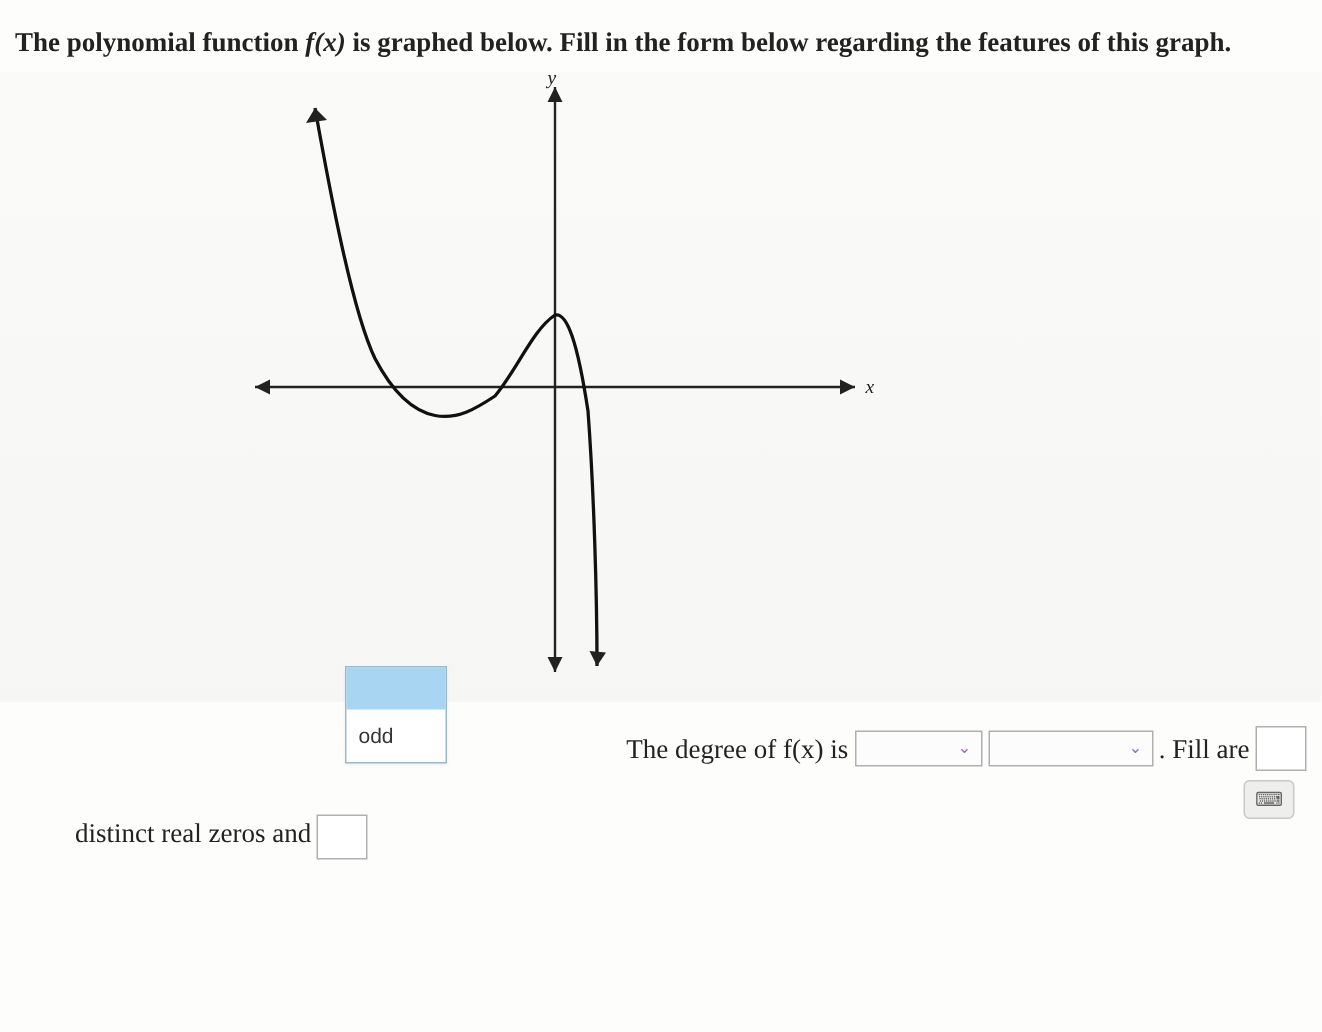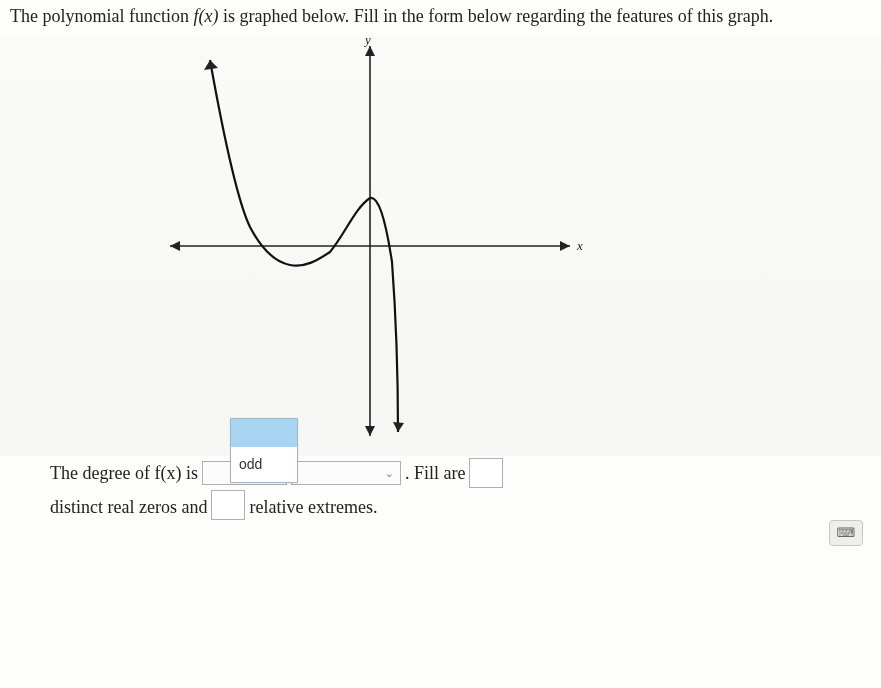--- a/index.html
+++ b/index.html
@@ -5,23 +5,24 @@
   * { box-sizing: border-box; margin: 0; padding: 0; }
   body {
     font-family: Georgia, 'Times New Roman', serif;
     background: #fdfdfc;
     color: #222;
     width: 881px;
     height: 688px;
     position: relative;
   }
   .prompt {
-    padding: 4px 10px 4px 10px;
+    padding: 16px 10px 4px 10px;
     font-size: 18px;
     line-height: 1.35;
+    font-weight: bold;
   }
   .fn { font-style: italic; }
   .graph-area {
     width: 100%;
     height: 420px;
     position: relative;
     margin-top: 4px;
     background: linear-gradient(180deg,#fafaf9 0%,#f6f6f4 100%);
   }
   .graph-svg {
@@ -59,30 +60,31 @@
   .dropdown-open .opt {
     padding: 4px 8px;
     color: #333;
   }
   .answer-label {
     font-weight: bold;
     display: inline-block;
     padding-top: 38px;
   }
   .line2 {
-    margin-top: 0;
+    margin-top: 14px;
     display: flex;
     align-items: center;
     flex-wrap: wrap;
     gap: 4px;
+    justify-content: flex-end;
   }
   .line3 {
-    margin-top: 0;
+    margin-top: 22px;
     display: flex;
-    align-items: flex-start;
+    align-items: flex-end;
     gap: 4px;
   }
   .mini-select {
     display: inline-flex;
     align-items: center;
     justify-content: flex-end;
     width: 85px;
     height: 24px;
     border: 1px solid #b0b0b0;
     background: #fcfcfc;
@@ -165,17 +167,16 @@
     <span class="mini-select wider">
         <span class="chev">⌄</span>
       </span>
     <span>. Fill are</span>
     <span class="blank-box"></span>
   </div>
 
   <div class="line3">
     <span>distinct real zeros and</span>
     <span class="blank-box"></span>
-    <span>relative extremes.</span>
   </div>
 </div>
 
 <div class="kb-icon">⌨</div>
 
 </body></html>

